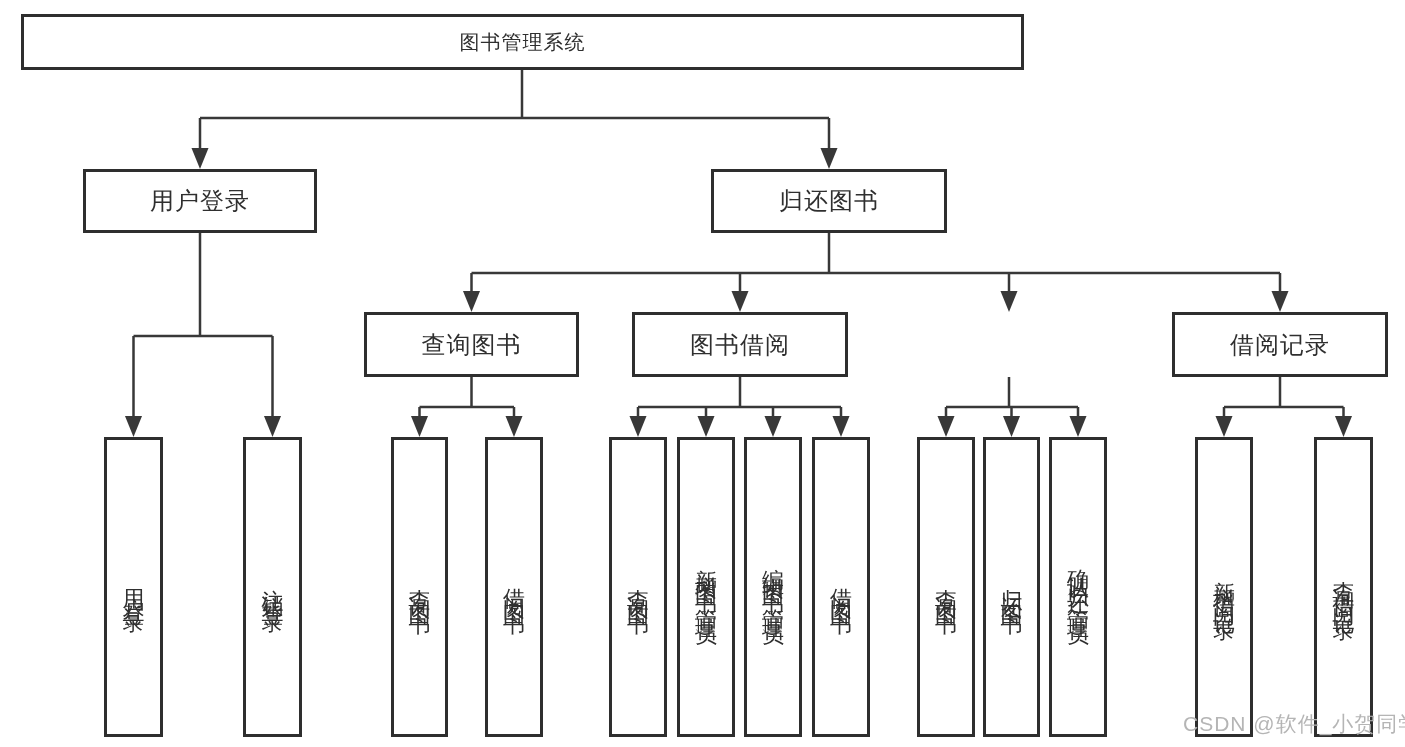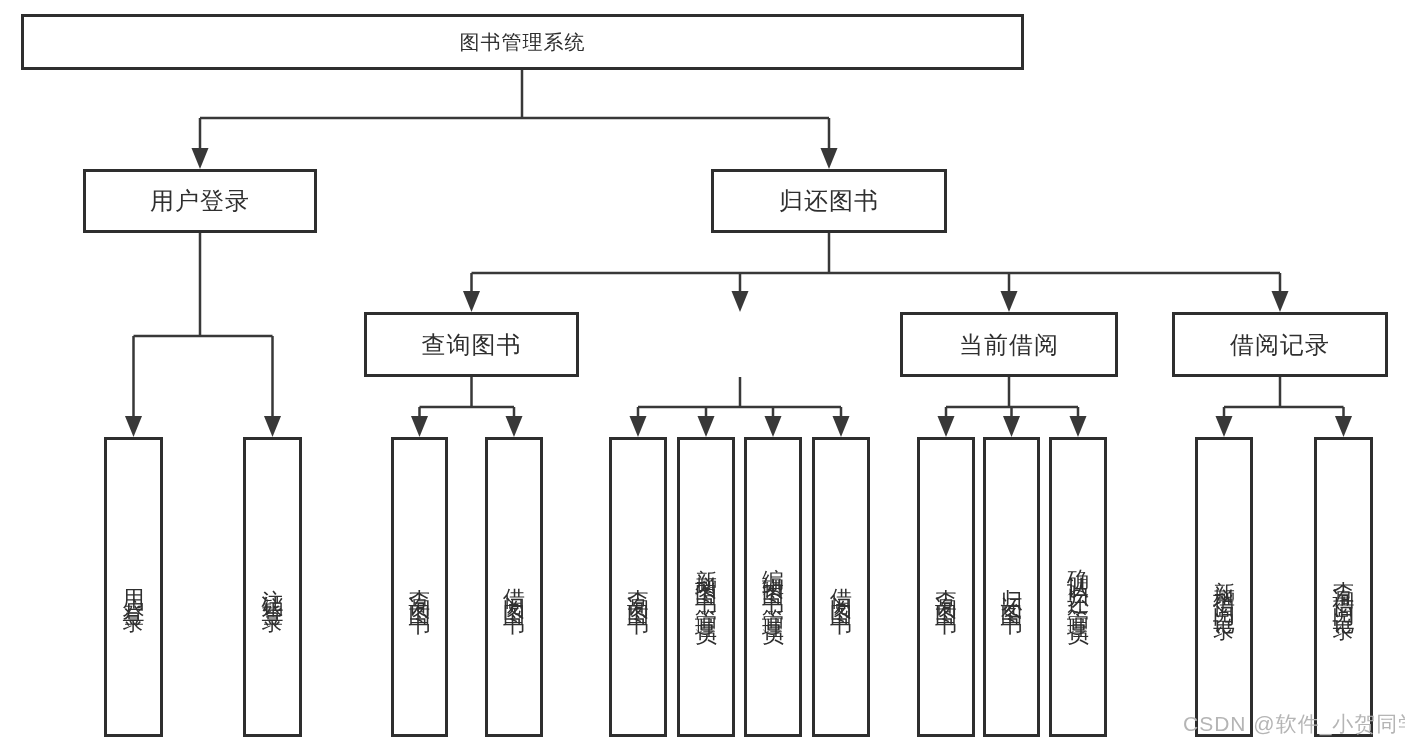--- a/index.html
+++ b/index.html
@@ -122,22 +122,22 @@
   <div class="node hnode" style="left:83px; top:169px; width:234px; height:64px;">
     <span>用户登录</span>
   </div>
   <div class="node hnode" style="left:711px; top:169px; width:236px; height:64px;">
     <span>归还图书</span>
   </div>
 
   <div class="node hnode" style="left:364px; top:312px; width:215px; height:65px;">
     <span>查询图书</span>
   </div>
-  <div class="node hnode" style="left:900px; top:312px; width:218px; height:65px;">
-    <span>当前借阅</span>
+  <div class="node hnode" style="left:632px; top:312px; width:216px; height:65px;">
+    <span>图书借阅</span>
   </div>
   <div class="node hnode" style="left:1172px; top:312px; width:216px; height:65px;">
     <span>借阅记录</span>
   </div>
 
   <div class="node vnode" style="left:104px; top:437px; width:59px; height:300px;">
     <span class="vtext">用户登录</span>
   </div>
   <div class="node vnode" style="left:243px; top:437px; width:59px; height:300px;">
     <span class="vtext">注销登录</span>

